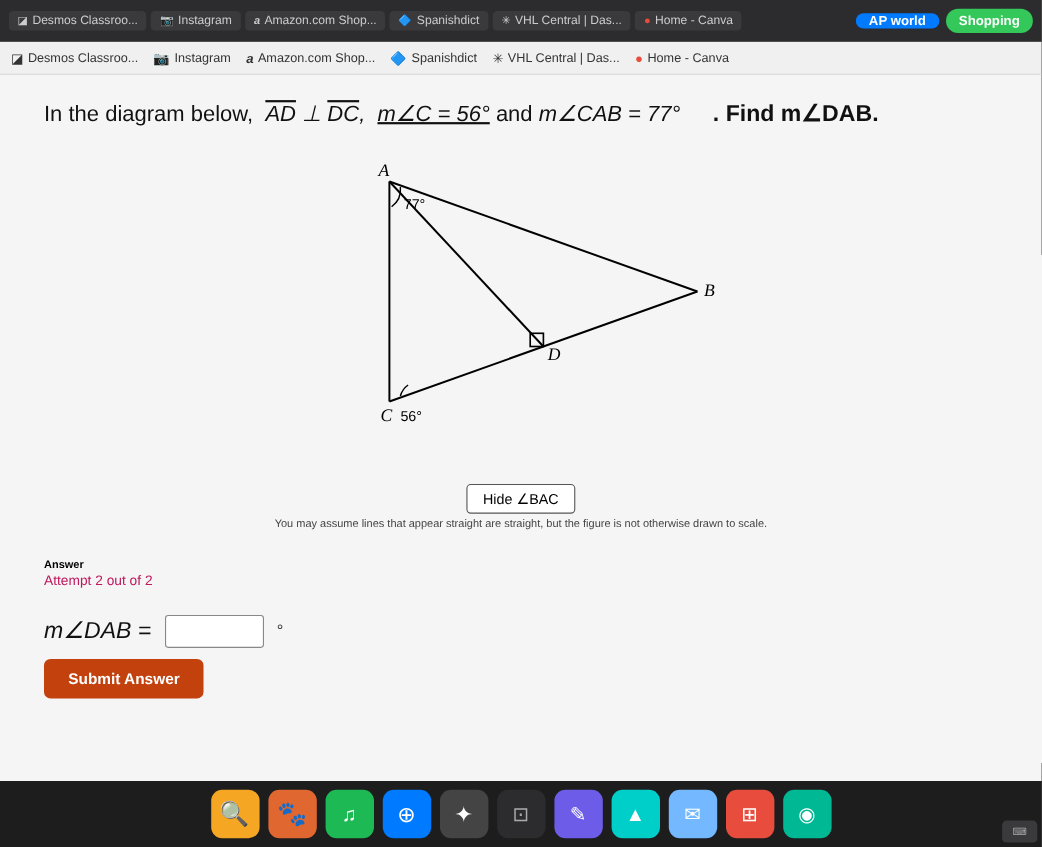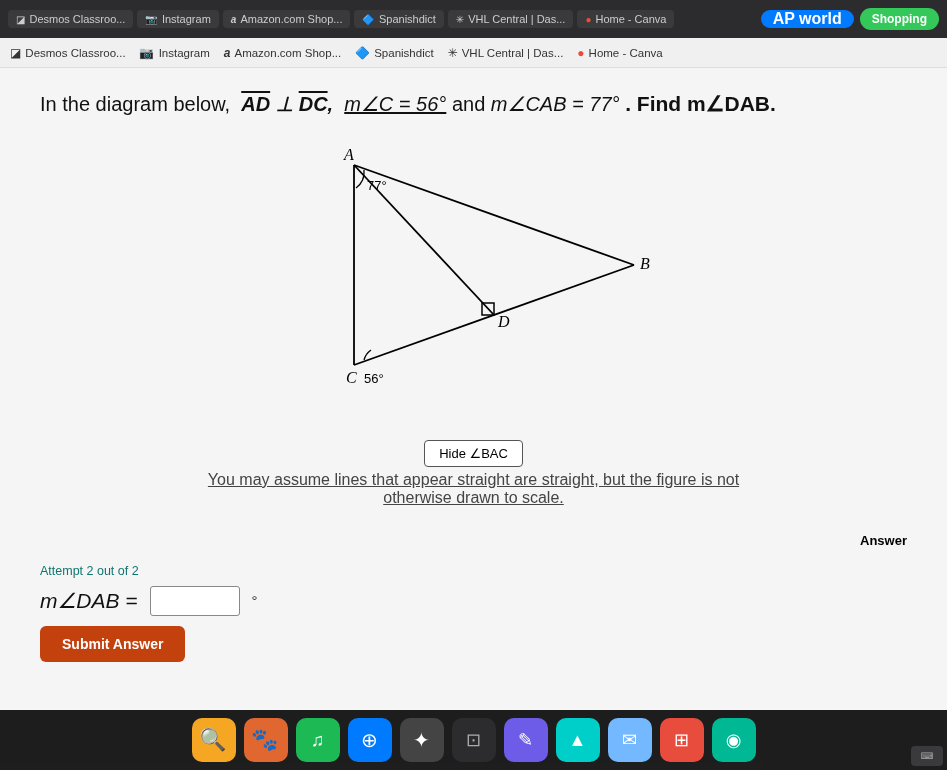--- a/index.html
+++ b/index.html
@@ -57,21 +57,21 @@
       color: #aaa;
       font-size: 12px;
       padding: 3px 8px;
       border-radius: 12px;
       cursor: pointer;
     }
 
     .nav-btn.ap-world {
       background: #007AFF;
       color: white;
-      font-size: 16px;
+      font-size: 12px;
       font-weight: 600;
       padding: 0 12px;
       border-radius: 14px;
     }
 
     .nav-btn.shopping {
       background: #34c759;
       color: white;
       font-size: 12px;
       font-weight: 600;
@@ -144,43 +144,41 @@
       border: 1.5px solid #555;
       background: white;
       padding: 5px 14px;
       font-size: 13px;
       border-radius: 4px;
       cursor: pointer;
       margin-bottom: 4px;
     }
 
     .note-text {
-      font-size: 16px;
+      font-size: 10px;
       color: #444;
-      text-align: center;
+      text-align: left;
       max-width: 560px;
-      text-decoration: underline;
     }
 
     
     .answer-section {
       margin-top: 10px;
     }
 
     .answer-label {
-      font-size: 13px;
+      font-size: 10px;
       font-weight: 700;
-      margin-bottom: 16px;
-      text-align: right;
+      margin-bottom: 2px;
     }
 
     .attempt-text {
       font-size: 12.5px;
-      color: #0f766e;
-      margin-bottom: 8px;
+      color: #be185d;
+      margin-bottom: 24px;
     }
 
     .answer-input-row {
       display: flex;
       align-items: center;
       gap: 12px;
       margin-bottom: 10px;
     }
 
     .math-label {
@@ -322,27 +320,27 @@
   <div class="bookmark-item">
     <span class="bookmark-icon" style="color:#e74c3c;">●</span>
     <span>Home - Canva</span>
   </div>
 </div>
 
 <div class="main-content">
 
   <div class="problem-statement">
     <span>In the diagram below,&nbsp;</span>
-    <span style="font-style:italic; font-weight:700;text-align:center;">
+    <span style="font-style:italic; font-weight:400;text-align:center;">
       <span style="text-decoration: overline; font-style:italic;">AD</span> ⊥ <span style="text-decoration: overline; font-style:italic;">DC</span>,&nbsp;
     </span>
     <span style="font-style:italic;text-decoration:underline;">m∠C = 56°</span>
     <span> and </span>
     <span style="font-style:italic;">m∠CAB = 77°</span>
-    <span style="font-weight:700; font-size:21px;">. Find m∠DAB.</span>
+    <span style="font-weight:700; font-size:21px;margin-left:24px;">. Find m∠DAB.</span>
   </div>
 
   <div class="diagram-container">
     <svg class="diagram" viewBox="0 0 420 290">
 
       <line x1="90" y1="30" x2="370" y2="130" stroke="black" stroke-width="1.8"></line>
       <line x1="90" y1="30" x2="90" y2="230" stroke="black" stroke-width="1.8"></line>
       <line x1="90" y1="230" x2="370" y2="130" stroke="black" stroke-width="1.8"></line>
 
       <line x1="90" y1="30" x2="230" y2="180" stroke="black" stroke-width="1.8"></line>

